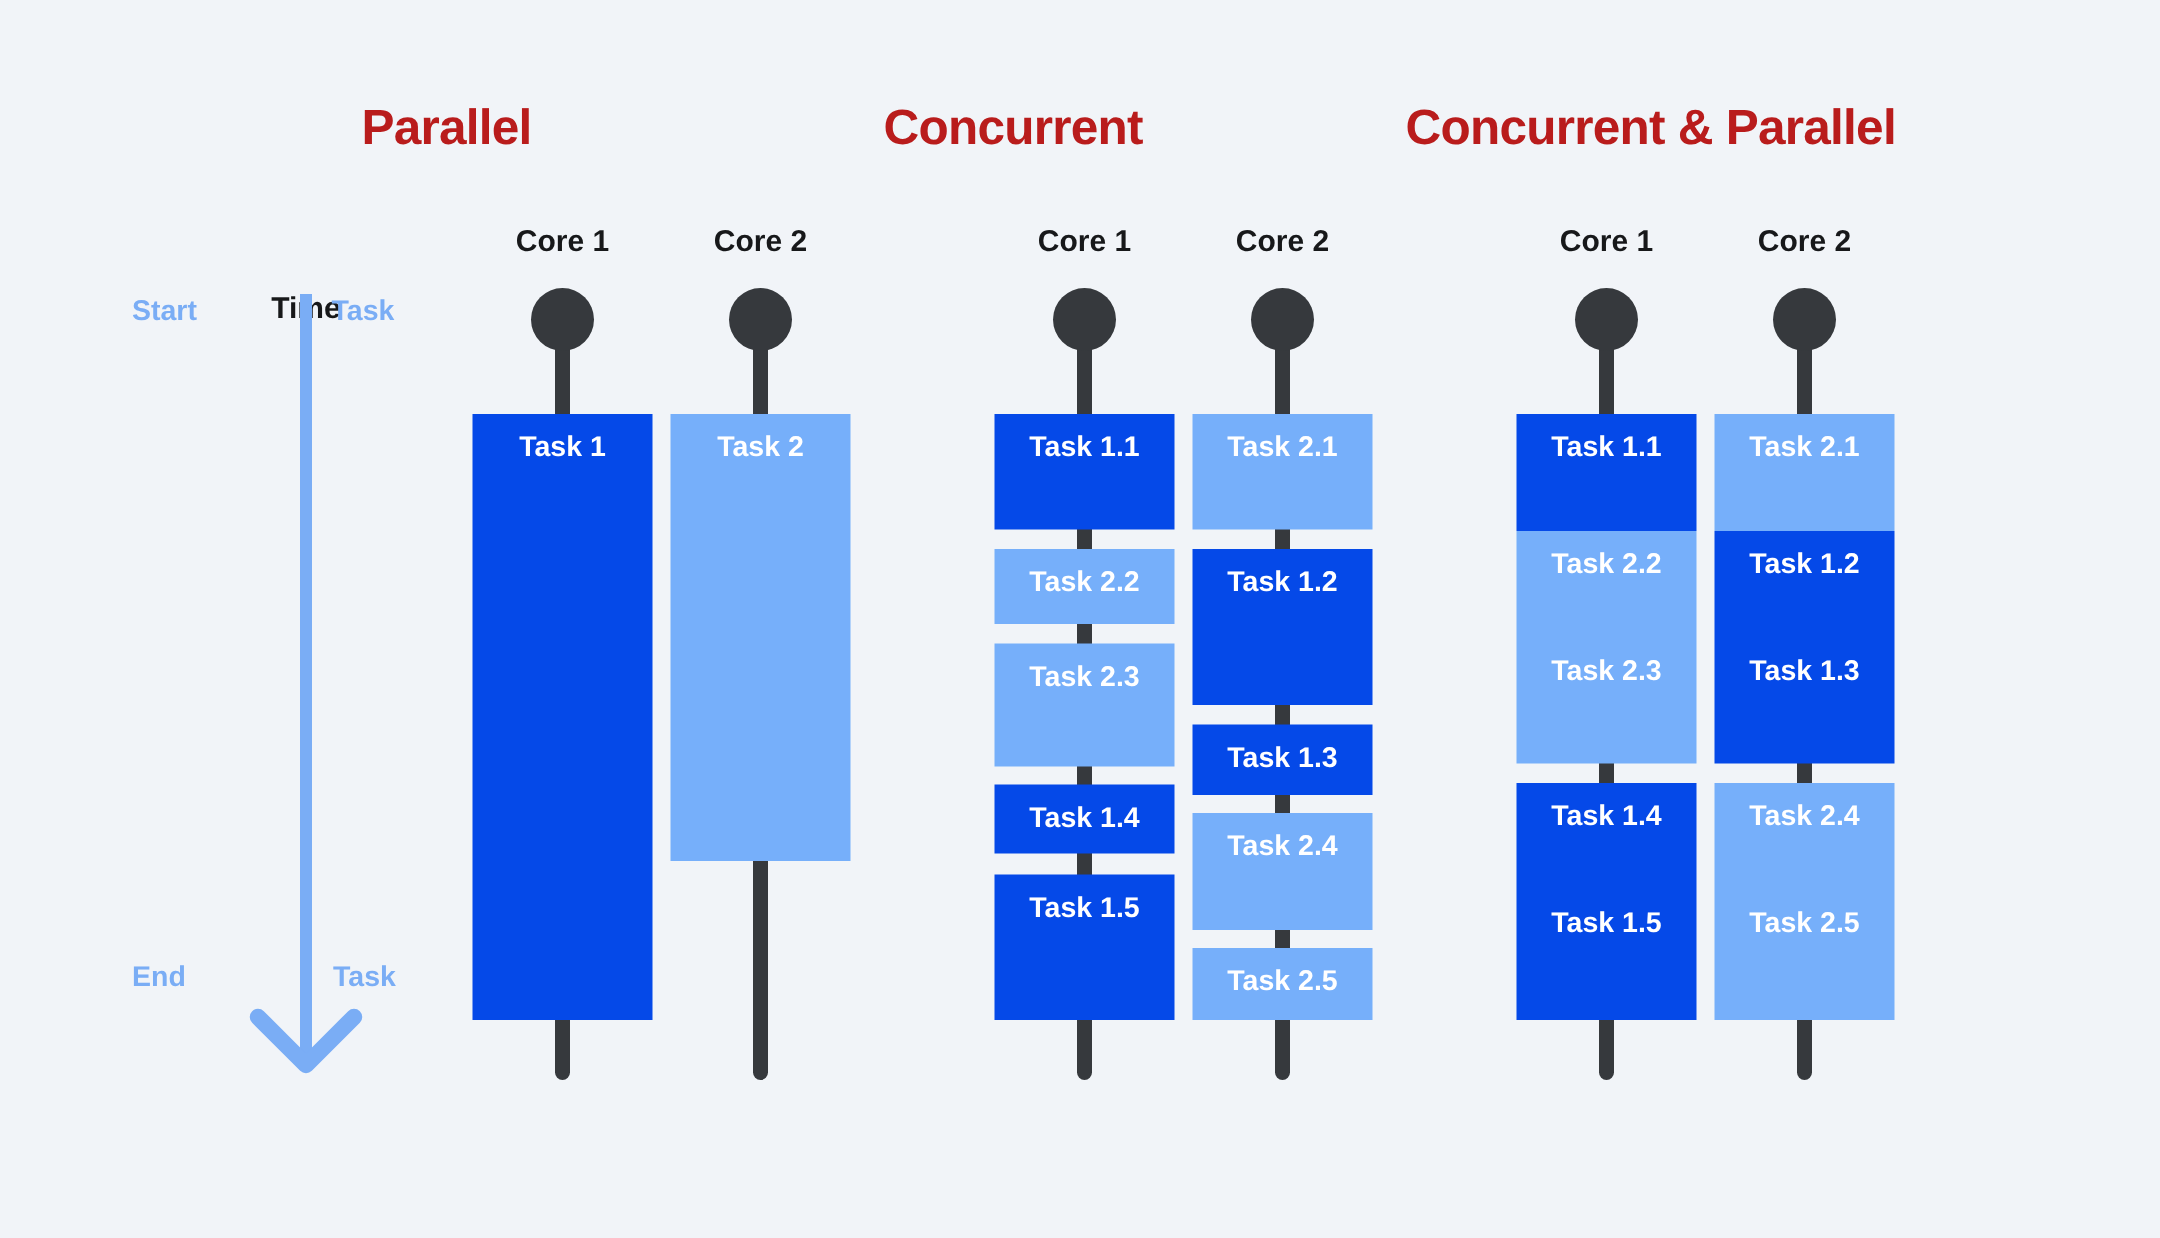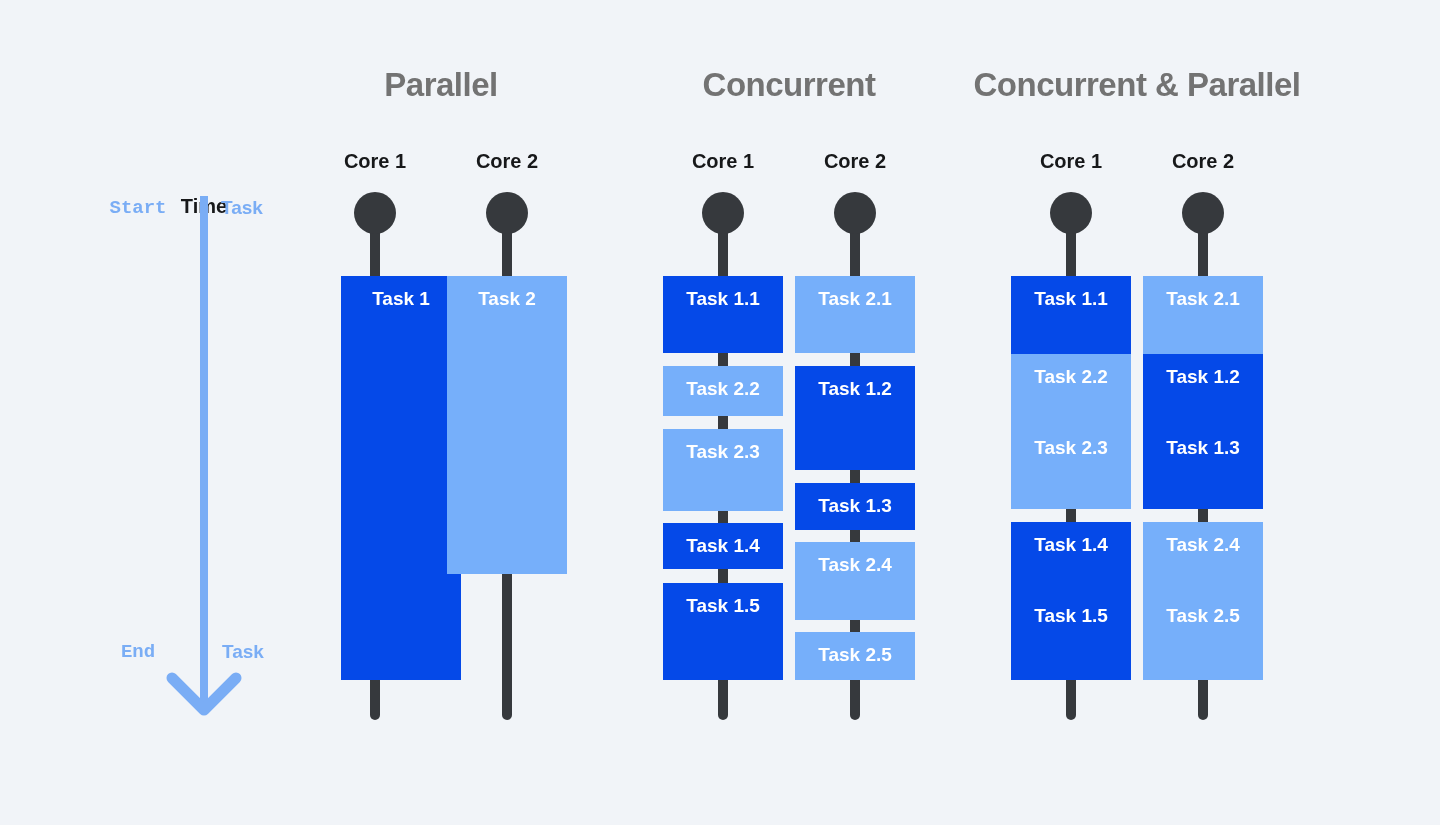--- a/index.html
+++ b/index.html
@@ -1,27 +1,27 @@
 <!DOCTYPE html>
 <html><head>
 <meta charset="utf-8">
 <style>
   html,body{margin:0;padding:0;}
   body{background:#f1f4f8;font-family:"Liberation Sans",sans-serif;}
   .stage{position:relative;width:1440px;height:825px;background:#f1f4f8;overflow:hidden;}
 
-  .section-title{position:absolute;top:66px;width:400px;text-align:center;
-    font-size:33px;font-weight:700;color:#737373;letter-spacing:-.5px;white-space:nowrap;}
+  .section-title{position:absolute;top:66px;width:400px;text-align:left;
+    font-size:33px;font-weight:700;color:#b91c1c;letter-spacing:-.5px;white-space:nowrap;}
   .core-label{position:absolute;top:150px;width:120px;text-align:center;
     font-size:20px;font-weight:700;color:#17181a;white-space:nowrap;}
   .time-title{position:absolute;top:150px;left:144px;width:120px;text-align:center;
     font-size:20px;font-weight:700;color:#17181a;margin-top:45px;}
 
   .axis-label{position:absolute;font-size:19px;font-weight:600;color:#7aadf5;white-space:nowrap;}
-  .axis-label.right-align{text-align:center;font-family:Liberation Mono, monospace;}
+  .axis-label.right-align{text-align:left;}
 
   .core-node{position:absolute;top:192px;width:42px;height:42px;border-radius:50%;background:#36393d;}
   .stem{position:absolute;top:213px;width:10px;height:507px;background:#36393d;border-radius:0 0 5px 5px;}
 
   .bar{position:absolute;width:120px;}
   .bar.dark{background:#0549e8;}
   .bar.light{background:#76affa;}
   .bar-label{position:absolute;left:0;right:0;text-align:center;color:#ffffff;
     font-size:19px;font-weight:700;white-space:nowrap;}
   .bl-1{top:12px;}
@@ -64,21 +64,21 @@
   <div class="stem" style="left:1066px;"></div>
   <div class="stem" style="left:1198px;"></div>
 
   <div class="core-node" style="left:354px;"></div>
   <div class="core-node" style="left:486px;"></div>
   <div class="core-node" style="left:702px;"></div>
   <div class="core-node" style="left:834px;"></div>
   <div class="core-node" style="left:1050px;"></div>
   <div class="core-node" style="left:1182px;"></div>
 
-  <div class="bar dark" style="left:315px;top:276px;height:404px;margin-left:26px;">
+  <div class="bar dark" style="left:315px;top:276px;height:404px;">
     <span class="bar-label bl-1">Task 1</span>
   </div>
   <div class="bar light" style="left:447px;top:276px;height:298px;">
     <span class="bar-label bl-1">Task 2</span>
   </div>
 
   <div class="bar dark" style="left:663px;top:276px;height:77px;">
     <span class="bar-label bl-1">Task 1.1</span>
   </div>
   <div class="bar light" style="left:663px;top:366px;height:50px;">

